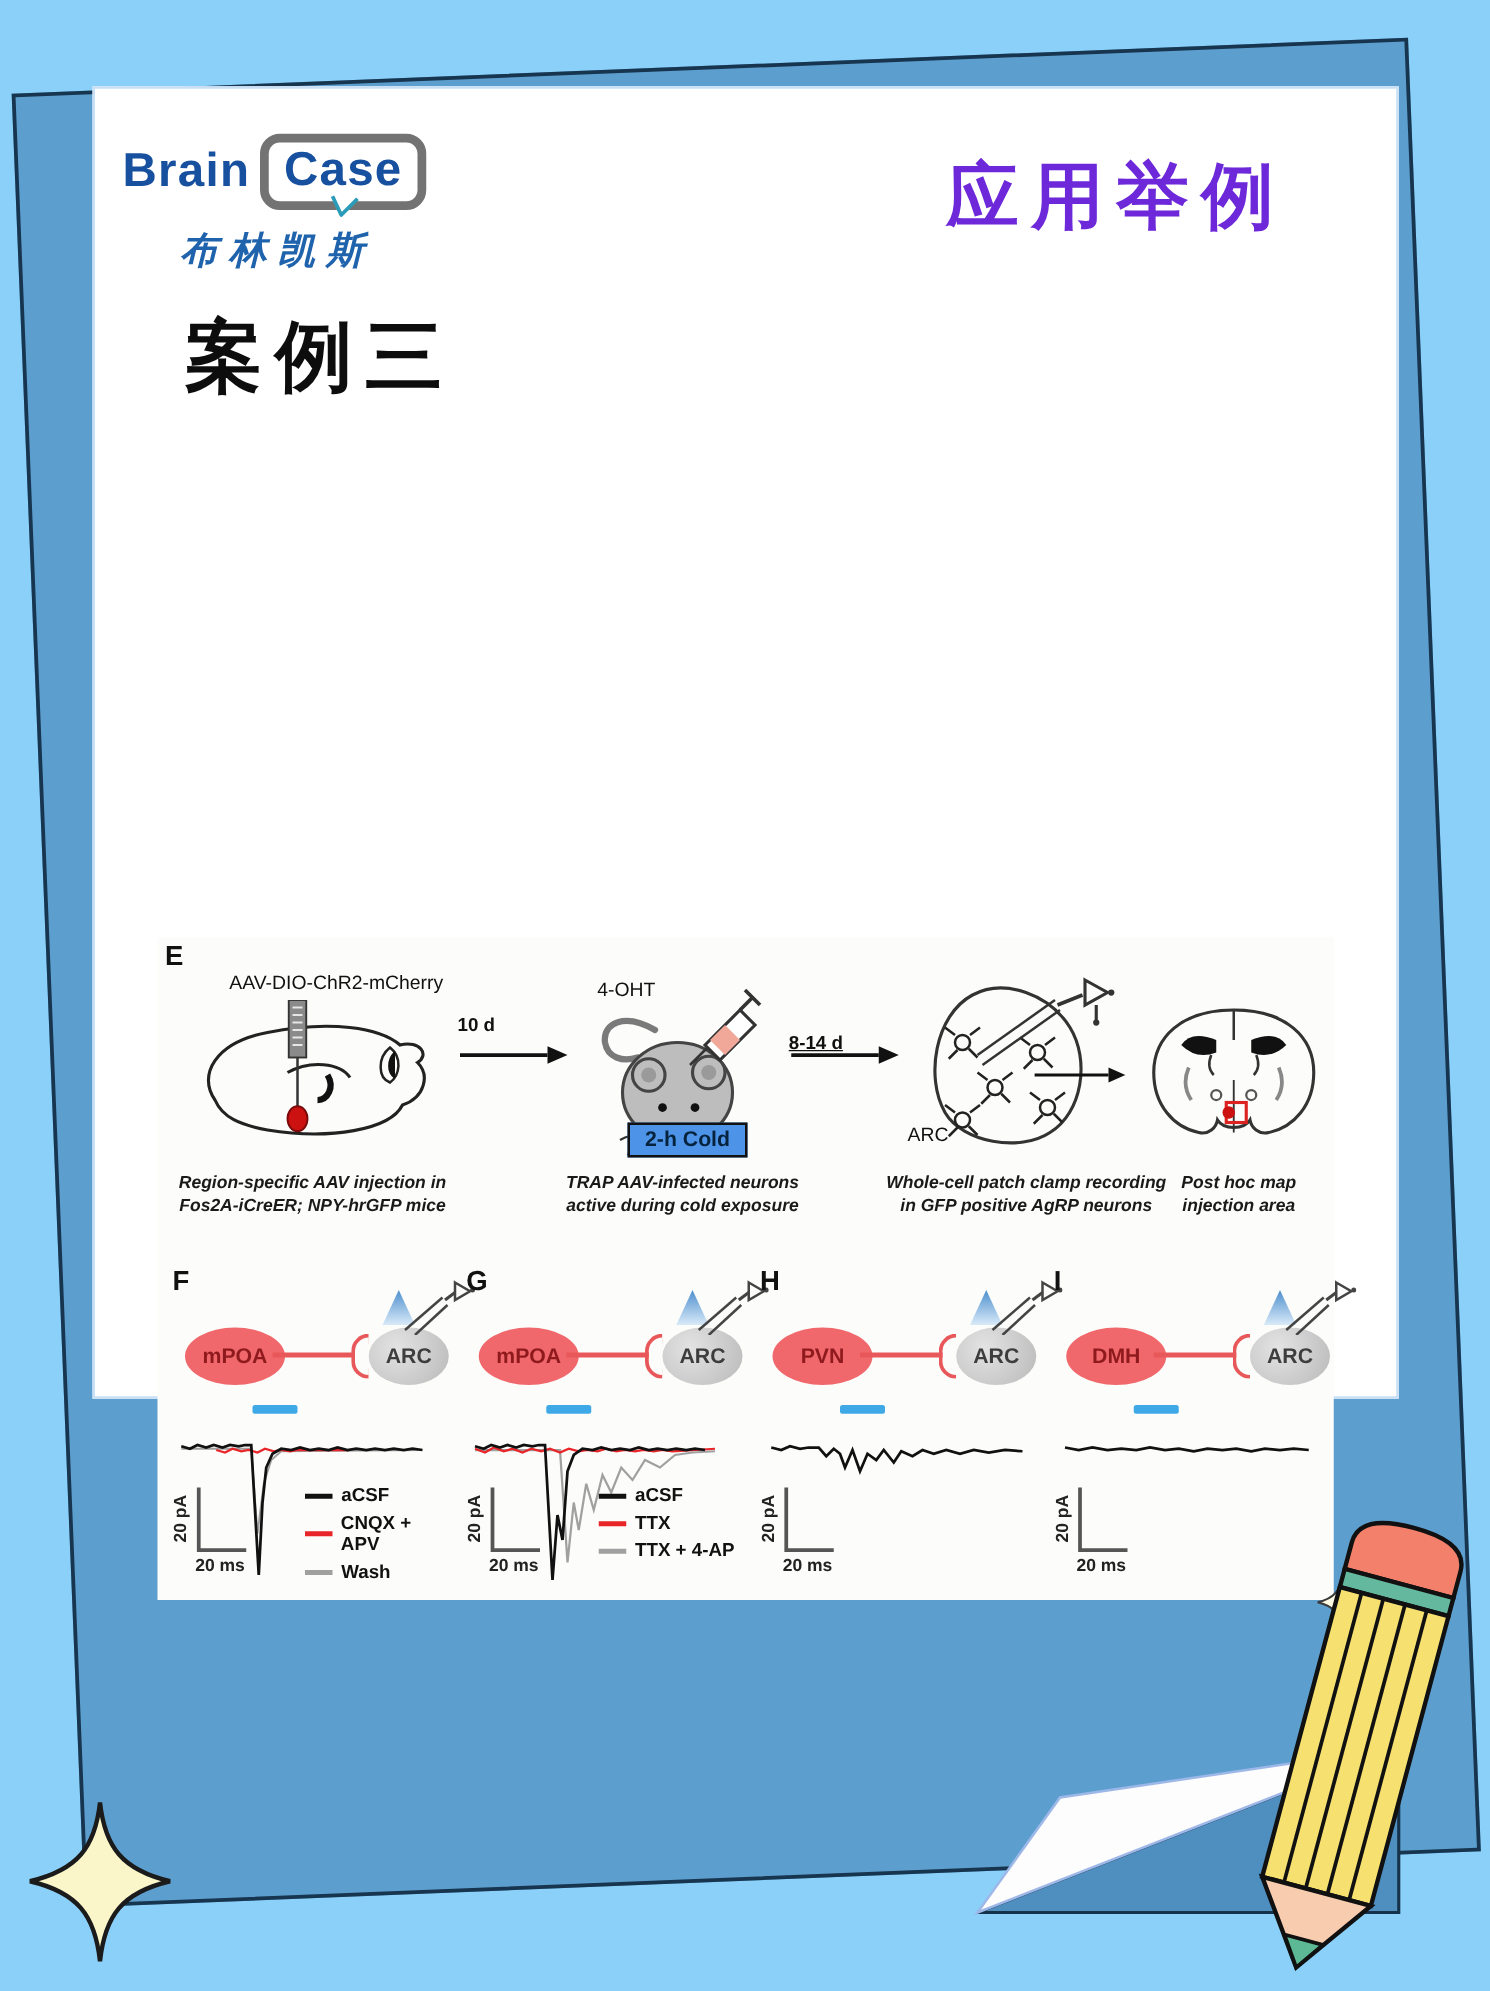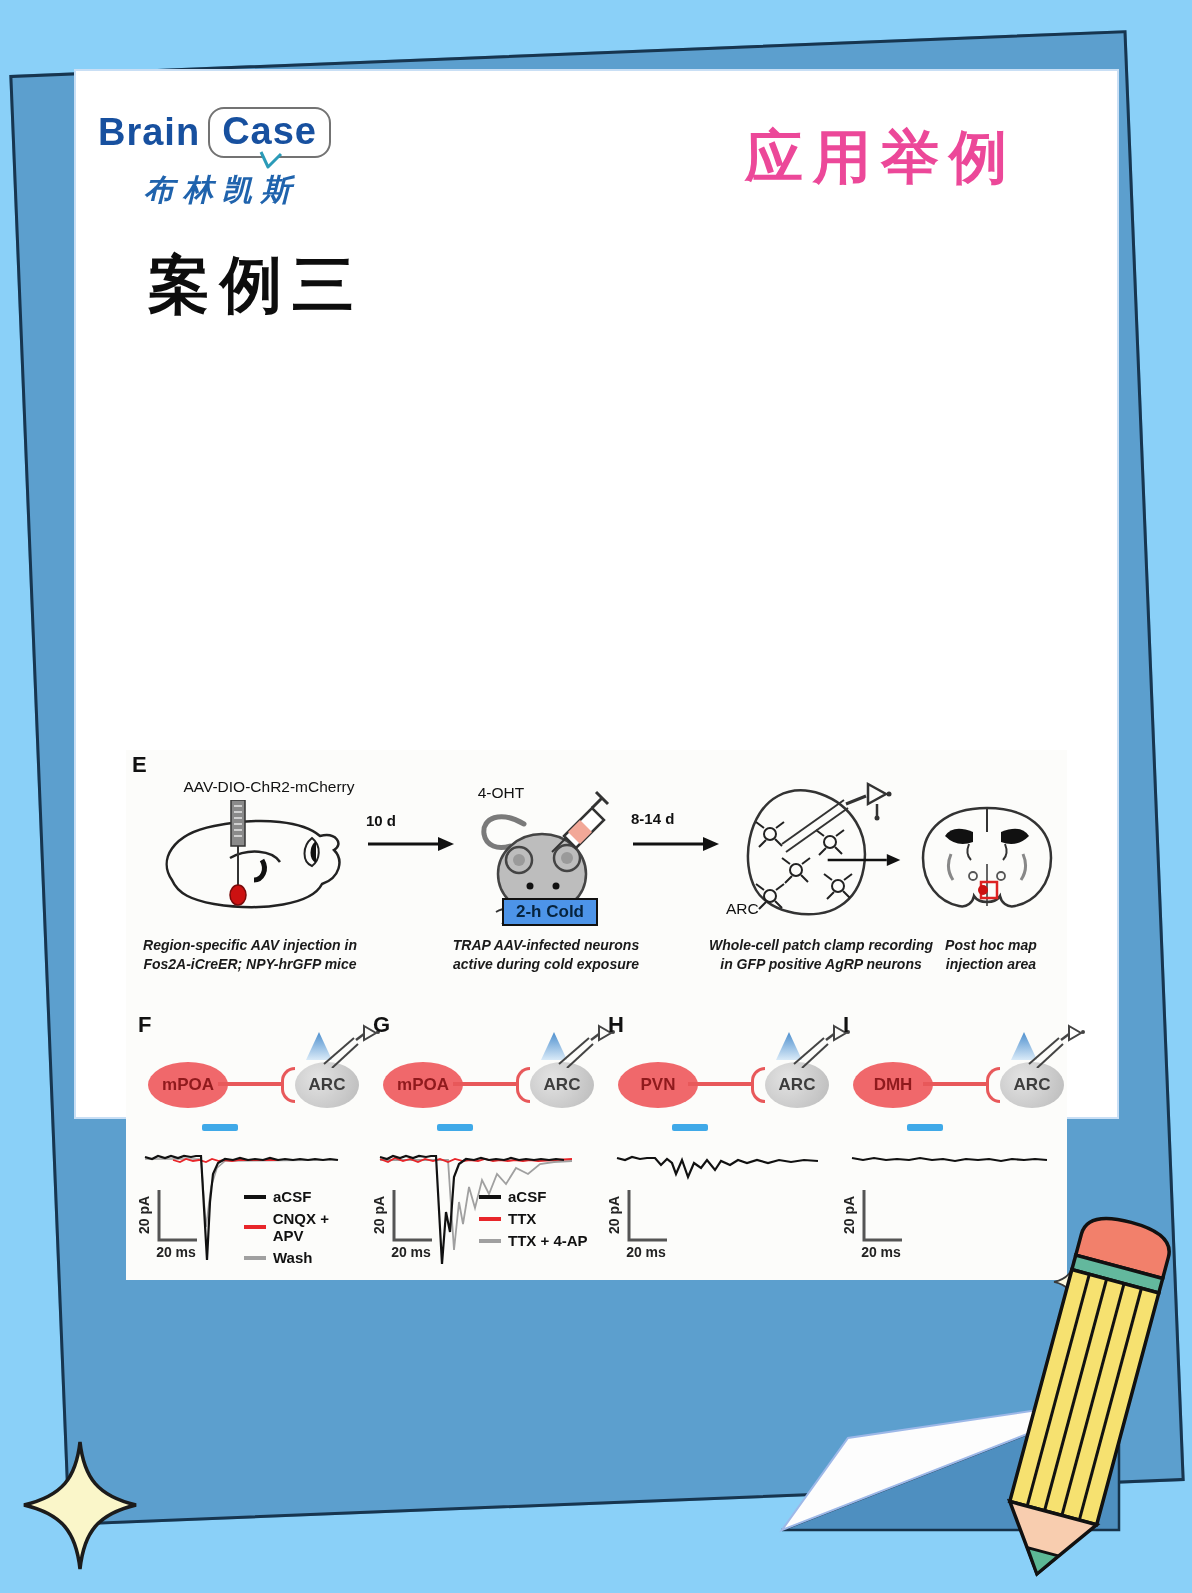--- a/index.html
+++ b/index.html
@@ -12,25 +12,25 @@
          border:3px solid #17354F;transform:rotate(-2.3deg);}
 
   
   .card{position:absolute;left:74px;top:69px;width:1045px;height:1050px;background:#FFFFFF;
         border:2px solid #C9DFF5;}
 
   
   .logo{position:absolute;left:22px;top:36px;}
   .logo-row{display:flex;align-items:center;font-weight:bold;font-size:38px;color:#17509F;letter-spacing:1px;}
   .brand-first{margin-right:8px;}
-  .bubble{position:relative;border:2px solid #737373;border-radius:16px;padding:1px 12px 3px 12px;color:#17509F;}
+  .bubble{position:relative;border:7px solid #737373;border-radius:16px;padding:1px 12px 3px 12px;color:#17509F;}
   .bubble-tail{position:absolute;left:48px;bottom:-15px;}
   .logo-cn{margin-top:12px;margin-left:46px;font-size:30px;font-weight:bold;color:#1F63AD;letter-spacing:9px;font-style:italic;}
 
-  .page-title{position:absolute;right:100px;top:48px;font-size:58px;font-weight:bold;color:#ec4899;letter-spacing:10px;}
+  .page-title{position:absolute;right:88px;top:48px;font-size:58px;font-weight:bold;color:#6d28d9;letter-spacing:10px;}
 
   .case-heading{position:absolute;left:72px;top:172px;font-size:62px;font-weight:bold;color:#0d0d0d;letter-spacing:10px;}
 
   .article{position:absolute;left:86px;top:308px;width:888px;font-size:34px;line-height:48px;font-weight:bold;
            color:#101010;text-align:justify;text-indent:2.4em;}
   .seg-blue{color:#1B8FD2;}
 
   
   .figure{position:absolute;left:50px;top:679px;width:941px;height:530px;background:#FCFCFA;}
   .fig-abs{position:absolute;}
@@ -150,21 +150,21 @@
           <polygon points="100,46 128,18 140,30 112,58" fill="#ffffff" stroke="#333" stroke-width="2.5"></polygon>
           <polygon points="104,42 116,30 128,42 116,54" fill="#F2A898"></polygon>
           <line x1="128" y1="18" x2="138" y2="8" stroke="#333" stroke-width="3"></line>
           <line x1="132" y1="2" x2="144" y2="14" stroke="#333" stroke-width="3"></line>
         </g>
       </svg>
       <div class="fig-abs" style="left:376px;top:148px;">
         <span class="cold-box">2-h Cold</span>
       </div>
 
-      <div class="fig-abs arrow-label" style="left:505px;top:60px;width:90px;">8-14 d</div>
+      <div class="fig-abs arrow-label" style="left:505px;top:76px;width:90px;text-decoration:underline;">8-14 d</div>
       <svg class="fig-abs" style="left:505px;top:84px;" width="90" height="20" viewBox="0 0 90 20">
         <line x1="2" y1="10" x2="72" y2="10" stroke="#111" stroke-width="3"></line>
         <polygon points="72,3 88,10 72,17" fill="#111"></polygon>
       </svg>
 
       <svg class="fig-abs" style="left:600px;top:28px;" width="170" height="150" viewBox="0 0 170 150">
         <path d="M52,18 C22,34 14,84 30,112 C44,136 90,144 114,128 C140,112 146,70 130,44 C114,18 78,4 52,18 Z" fill="none" stroke="#333" stroke-width="2.5"></path>
         <g stroke="#222" stroke-width="2" fill="none">
           <circle cx="44" cy="56" r="6"></circle>
             <path d="M38,50 l-8,-6 M50,50 l8,-6 M40,62 l-7,7 M49,61 l7,7"></path>

